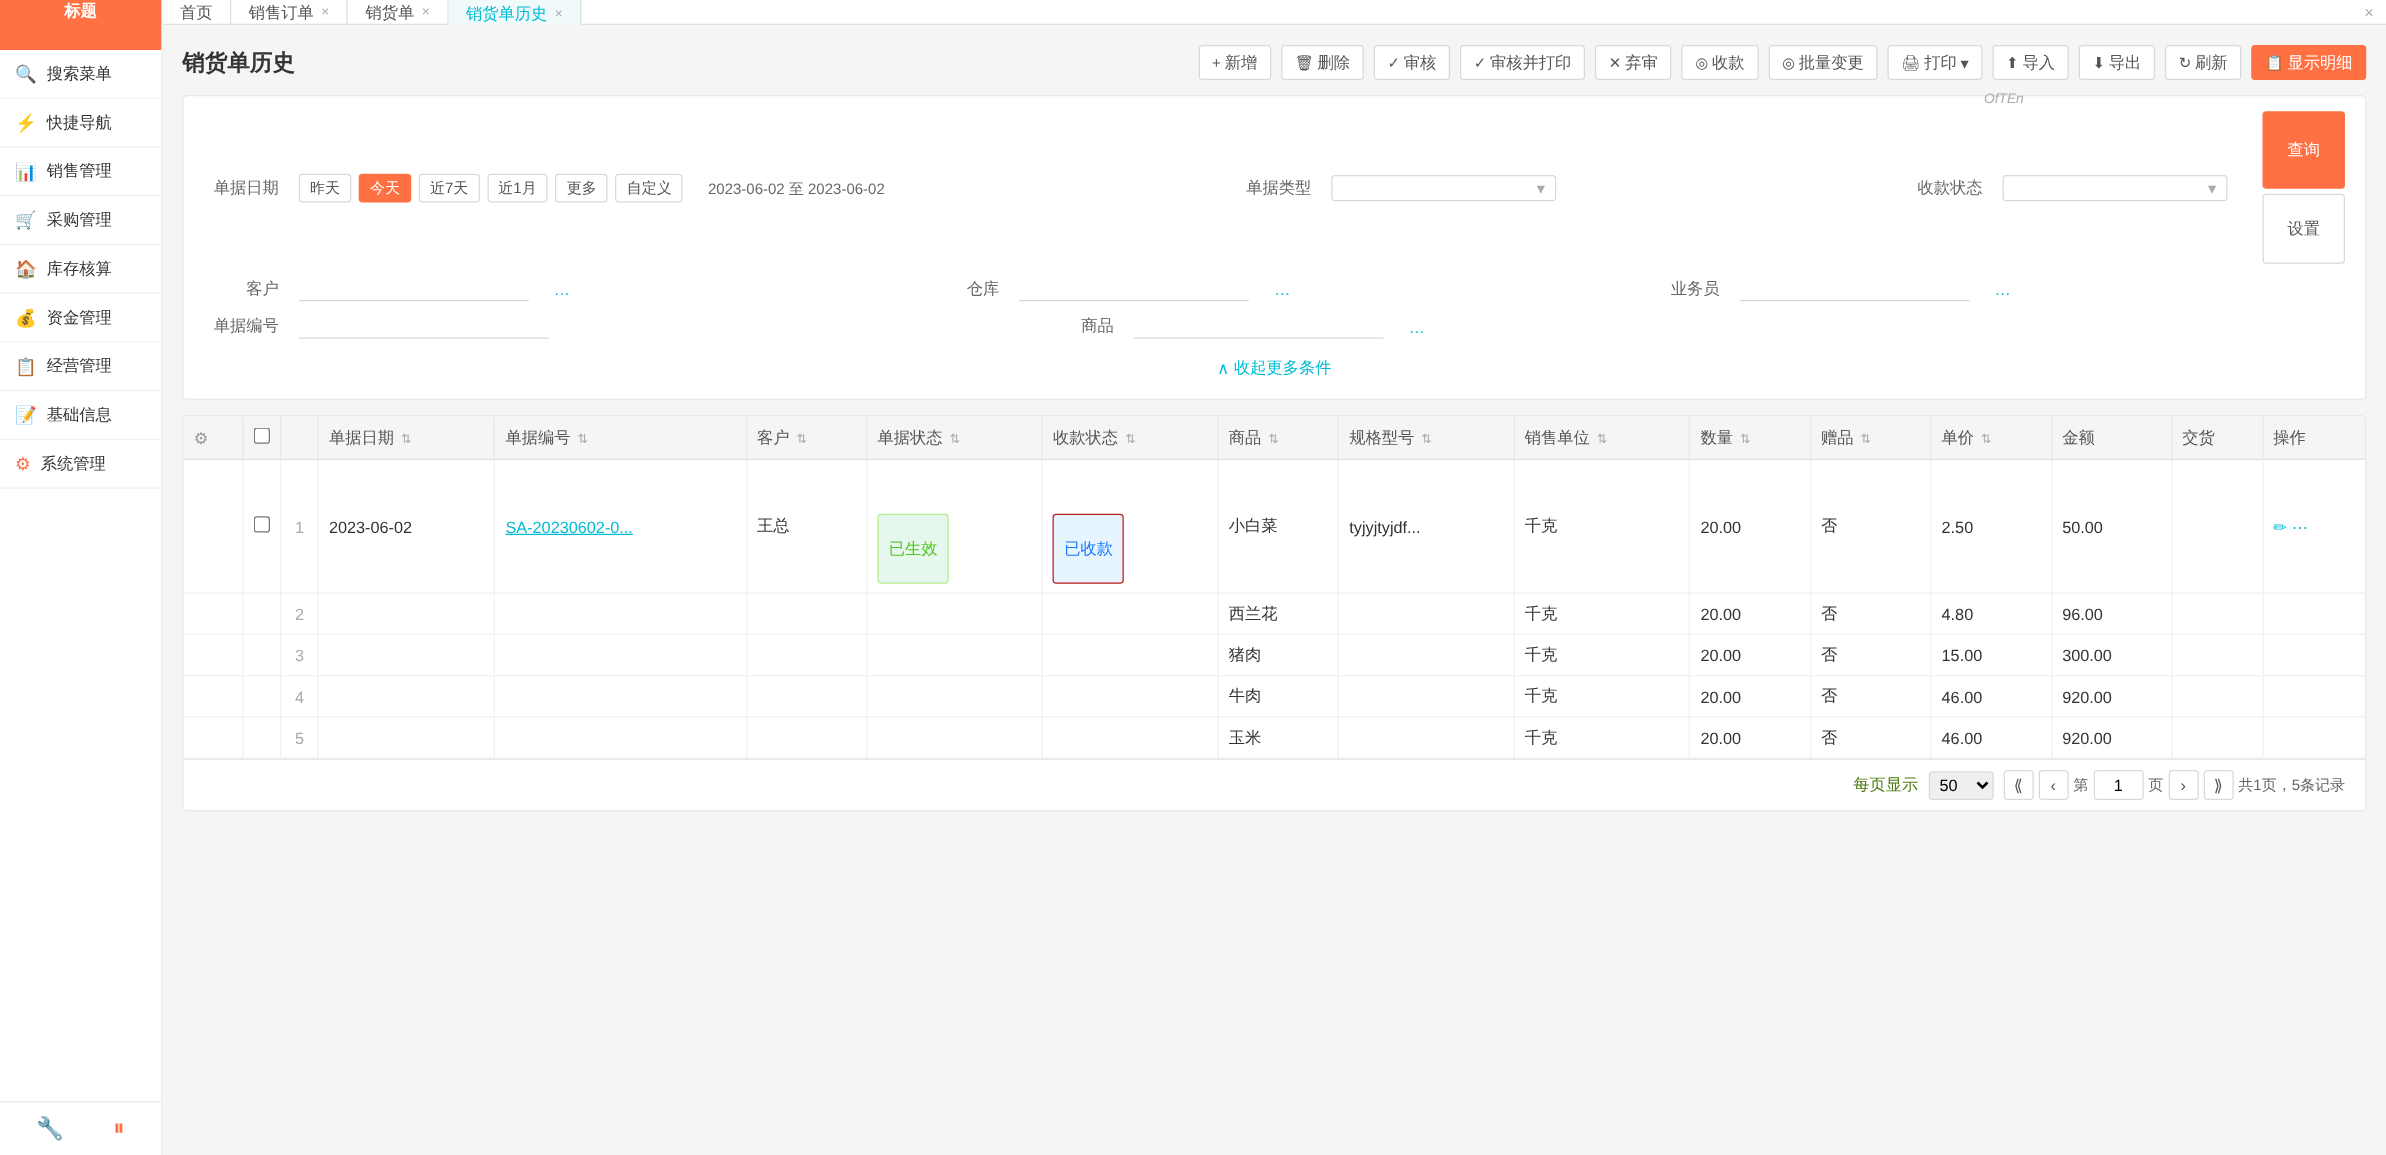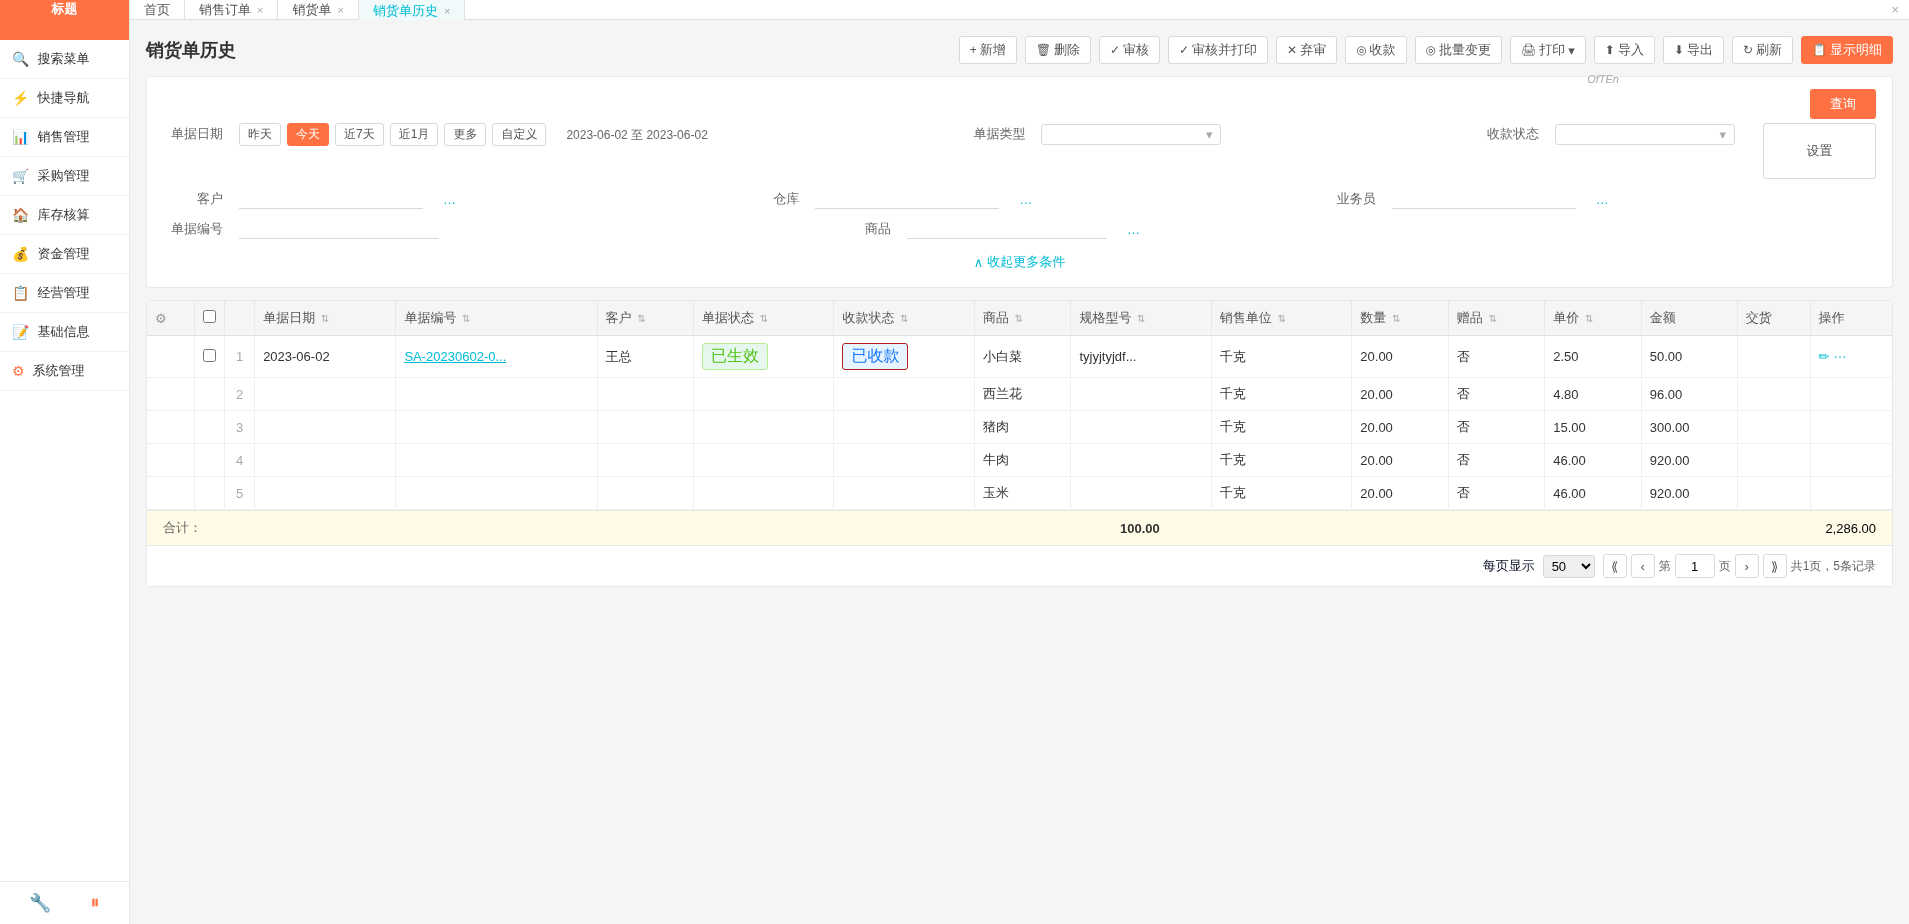--- a/index.html
+++ b/index.html
@@ -169,23 +169,22 @@
       color: #00bcd4; cursor: pointer; font-size: 12px;
       margin: 0 auto;
       justify-content: center;
       padding: 4px 0;
     }
     .ellipsis-btn {
       color: #00bcd4; cursor: pointer; margin-left: 4px;
     }
     .query-btn {
       background: #ff7043; color: #fff; border: none;
-      padding: 6px 20px; border-radius: 3px; cursor: pointer;
+      padding: 22px 20px; border-radius: 3px; cursor: pointer;
       font-size: 13px;
-      margin-left: 47px;
     }
     .setting-btn {
       background: #fff; color: #555; border: 1px solid #d9d9d9;
       padding: 18px 16px; border-radius: 3px; cursor: pointer;
       font-size: 13px; margin-top: 4px; display: block;
     }
 
     
     .table-wrap {
       background: #fff;
@@ -213,23 +212,24 @@
     tbody tr { border-bottom: 1px solid #f0f0f0; }
     tbody td {
       padding: 7px 8px;
       color: #333;
       border-right: 1px solid #f0f0f0;
     }
     tbody td:last-child { border-right: none; }
     .sort-icon { color: #aaa; font-size: 10px; margin-left: 2px; }
     .badge {
       display: inline-block;
-      padding: 2px 8px;
+      padding: 18px 8px;
       border-radius: 3px;
-      font-size: 16px;
+      font-size: 13px;
+      margin-top: 36px;
     }
     .badge-green { background: #e6f7ee; color: #52c41a; border: 1px solid #b7eb8f; }
     .badge-blue { background: #e6f4ff; color: #1677ff; border: 1px solid #b91c1c; }
     .row-action { color: #00bcd4; cursor: pointer; margin-right: 4px; }
     .settings-icon { color: #999; cursor: pointer; }
 
     
     .table-footer {
       background: #fffbe6;
       border-top: 1px solid #e8e8e8;
@@ -243,21 +243,21 @@
     
     .pagination-bar {
       background: #fff;
       border-top: 1px solid #e8e8e8;
       padding: 8px 16px;
       display: flex;
       align-items: center;
       justify-content: flex-end;
       gap: 8px;
     }
-    .page-size-label { color: #0f172a; }
+    .page-size-label { color: #4d7c0f; }
     .page-size-select {
       border: 1px solid #d9d9d9;
       border-radius: 3px;
       padding: 2px 4px;
       cursor: pointer;
     }
     .page-nav { display: flex; align-items: center; gap: 4px; }
     .page-btn {
       width: 24px; height: 24px;
       display: flex; align-items: center; justify-content: center;
@@ -636,25 +636,20 @@
               <td>20.00</td>
               <td>否</td>
               <td>46.00</td>
               <td>920.00</td>
               <td></td>
               <td></td>
             </tr>
           </tbody>
       </table>
 
-      <div class="table-footer">
-        <span class="total-label">合计：</span>
-        <span class="total-qty" style="position:absolute;left:1120px;">100.00</span>
-        <span style="margin-left:auto;">2,286.00</span>
-      </div>
 
       <div class="pagination-bar">
         <span class="page-size-label">每页显示</span>
         <select class="page-size-select">
           <option>50</option>
           <option>20</option>
           <option>100</option>
         </select>
         <div class="page-nav">
           <button class="page-btn">⟪</button>

